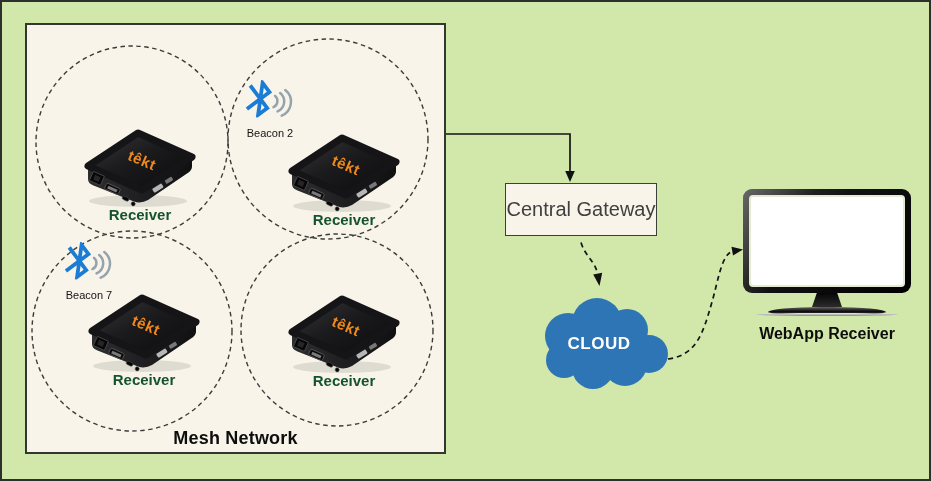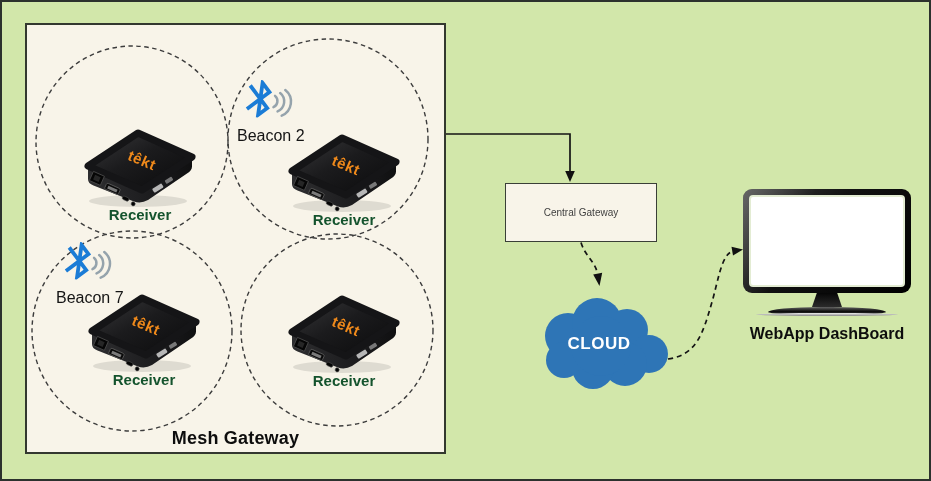--- a/index.html
+++ b/index.html
@@ -19,27 +19,27 @@
   }
   
   .overlay{position:absolute;left:0;top:0;width:931px;height:481px;z-index:2;pointer-events:none;}
   
   .node{position:absolute;z-index:3;}
   .receiver{width:128px;text-align:center;}
   .receiver svg{display:block;}
   .receiver-label{font-size:15px;font-weight:bold;color:#14532d;margin-top:-2px;}
   .beacon{width:58px;text-align:center;}
   .beacon svg{display:block;transform:rotate(8deg);}
-  .beacon-label{font-size:16px;color:#141414;white-space:nowrap;margin:3px 0 0 -4px;width:66px;}
+  .beacon-label{font-size:11px;color:#141414;white-space:nowrap;margin:3px 0 0 -4px;width:66px;}
   
   .gateway{
-    left:503px;top:181px;width:152px;height:59px;box-sizing:border-box;
+    left:503px;top:181px;width:152px;height:53px;box-sizing:border-box;
     background:#f8f4e9;border:1.5px solid #3a3f37;
     display:flex;align-items:center;justify-content:center;
-    font-size:10px;color:#3f3f3f;
+    font-size:20px;color:#3f3f3f;
   }
   
   .cloud{left:531px;top:292px;width:140px;height:100px;}
   
   .monitor{left:741px;top:187px;width:168px;text-align:center;}
   .m-frame{
     width:168px;height:104px;box-sizing:border-box;border-radius:9px;padding:8px;
     background:linear-gradient(135deg,#3d3d3d 0%,#121212 40%,#000 100%);
     position:relative;overflow:hidden;
   }
@@ -110,21 +110,21 @@
         <path d="M36.5,11 a10.5,10.5 0 0 1 0,18"></path>
         <path d="M41,7.5 a14.5,14.5 0 0 1 0,25"></path>
       </g>
     </symbol>
   </defs>
 </svg>
 
 <div class="canvas">
 
   <div class="mesh-box">
-    <div class="mesh-label">Mesh Gateway</div>
+    <div class="mesh-label">Mesh Network</div>
   </div>
 
   <svg class="overlay" viewBox="0 0 931 481">
     <g fill="none" stroke="#3c3c3c" stroke-width="1.4" stroke-dasharray="4.5,3.5">
       <circle cx="130" cy="140" r="96"></circle>
       <circle cx="326" cy="137" r="100"></circle>
       <circle cx="130" cy="329" r="100"></circle>
       <circle cx="335" cy="328" r="96"></circle>
     </g>
     <g stroke="#141414" stroke-width="1.7" fill="none">
@@ -195,16 +195,16 @@
     <text x="66" y="55" text-anchor="middle" font-family="Liberation Sans, sans-serif" font-size="17" font-weight="bold" letter-spacing="0.5" fill="#ffffff">CLOUD</text>
   </svg>
 
   <div class="node monitor">
     <div class="m-frame">
       <div class="m-screen"></div>
     </div>
     <div class="m-neck"></div>
     <div class="m-base"></div>
     <div class="m-rim"></div>
-    <div class="m-label">WebApp DashBoard</div>
+    <div class="m-label">WebApp Receiver</div>
   </div>
 
 </div>
 
 </body></html>

